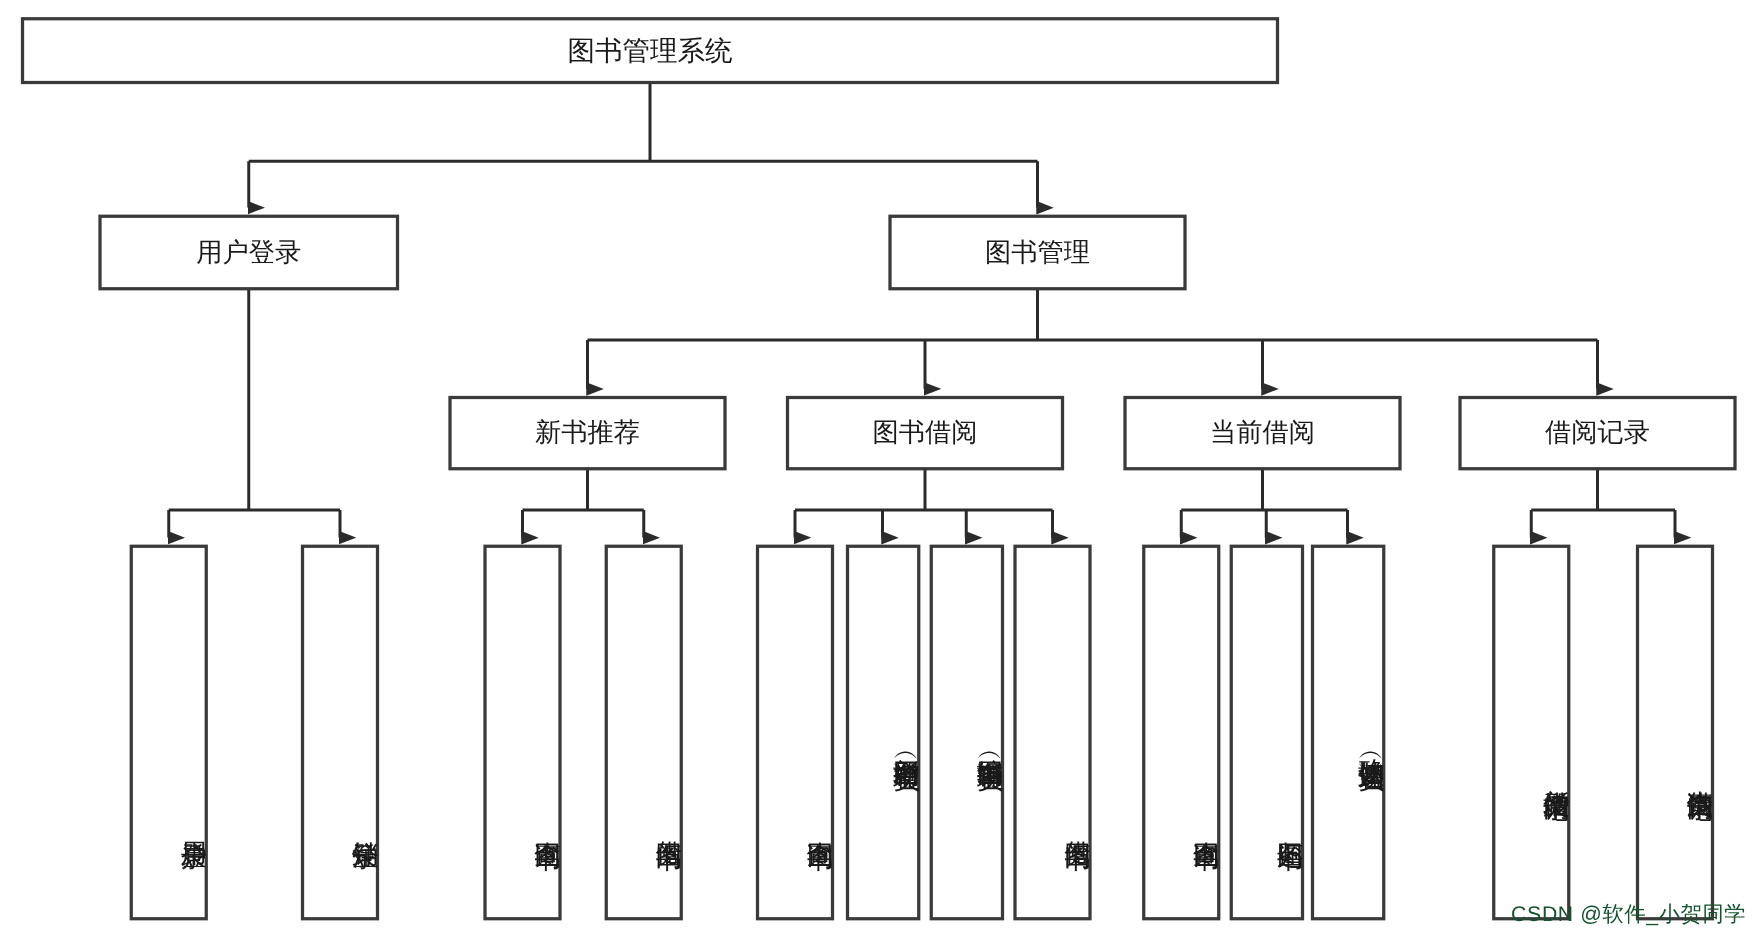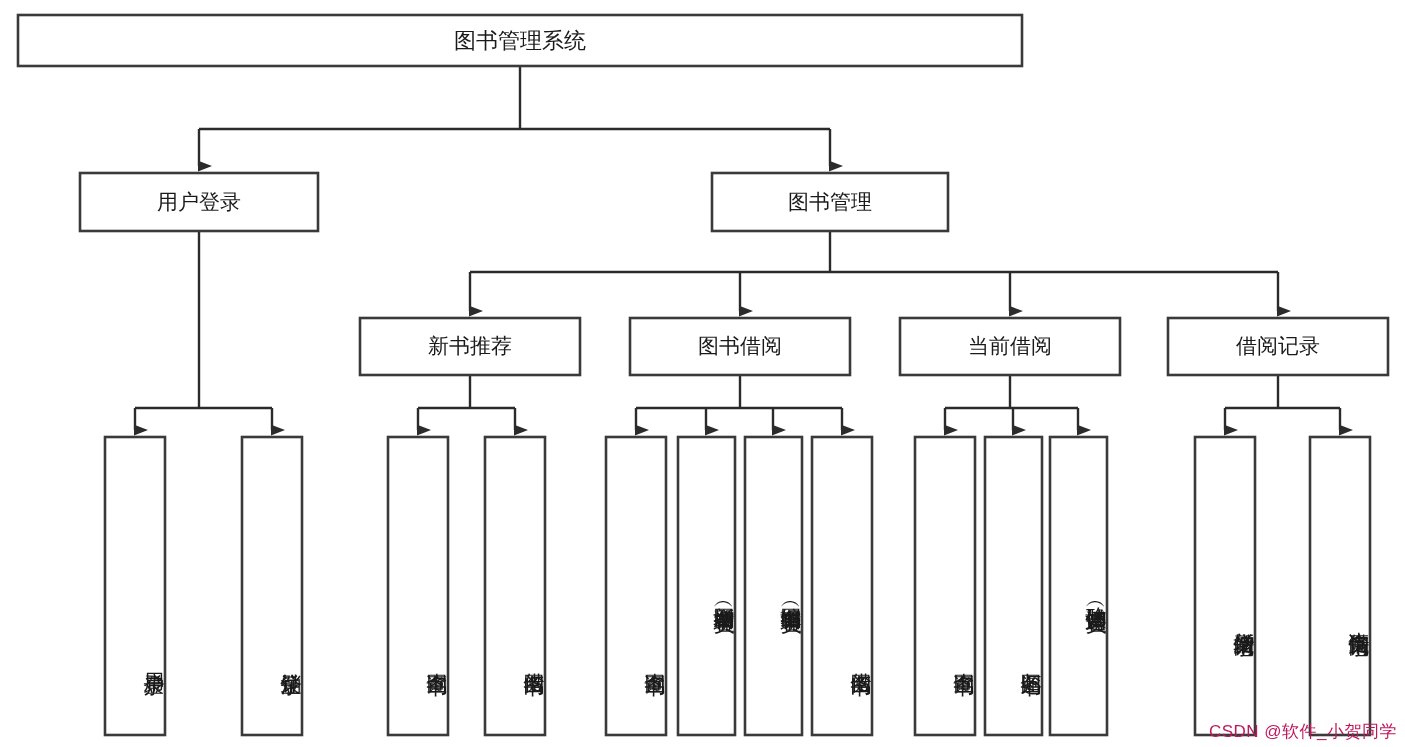--- a/index.html
+++ b/index.html
@@ -65,21 +65,21 @@
     display: flex;
     align-items: flex-start;
     justify-content: center;
   }
   .watermark {
     position: absolute;
     right: 8px;
     bottom: 4px;
     font-family: "Liberation Sans", "DejaVu Sans", sans-serif;
     font-size: 17px;
-    color: #be185d;
+    color: #14532d;
     letter-spacing: 0.5px;
     user-select: none;
   }
 </style>
 </head>
 <body>
 
 <div id="diagram-root">
 
   <svg id="flow" viewBox="0 0 1405 747">

